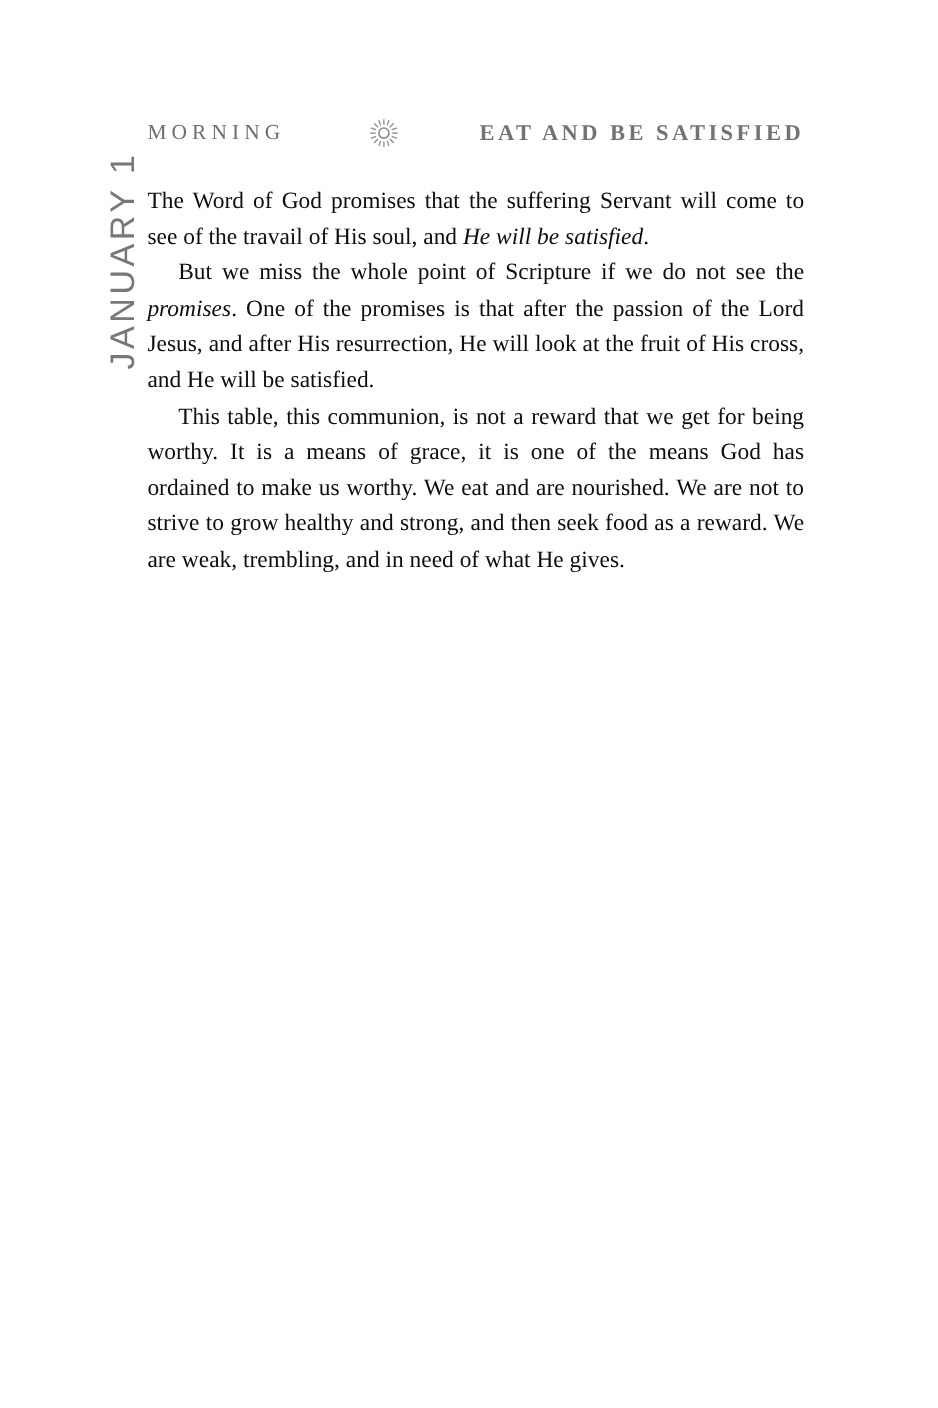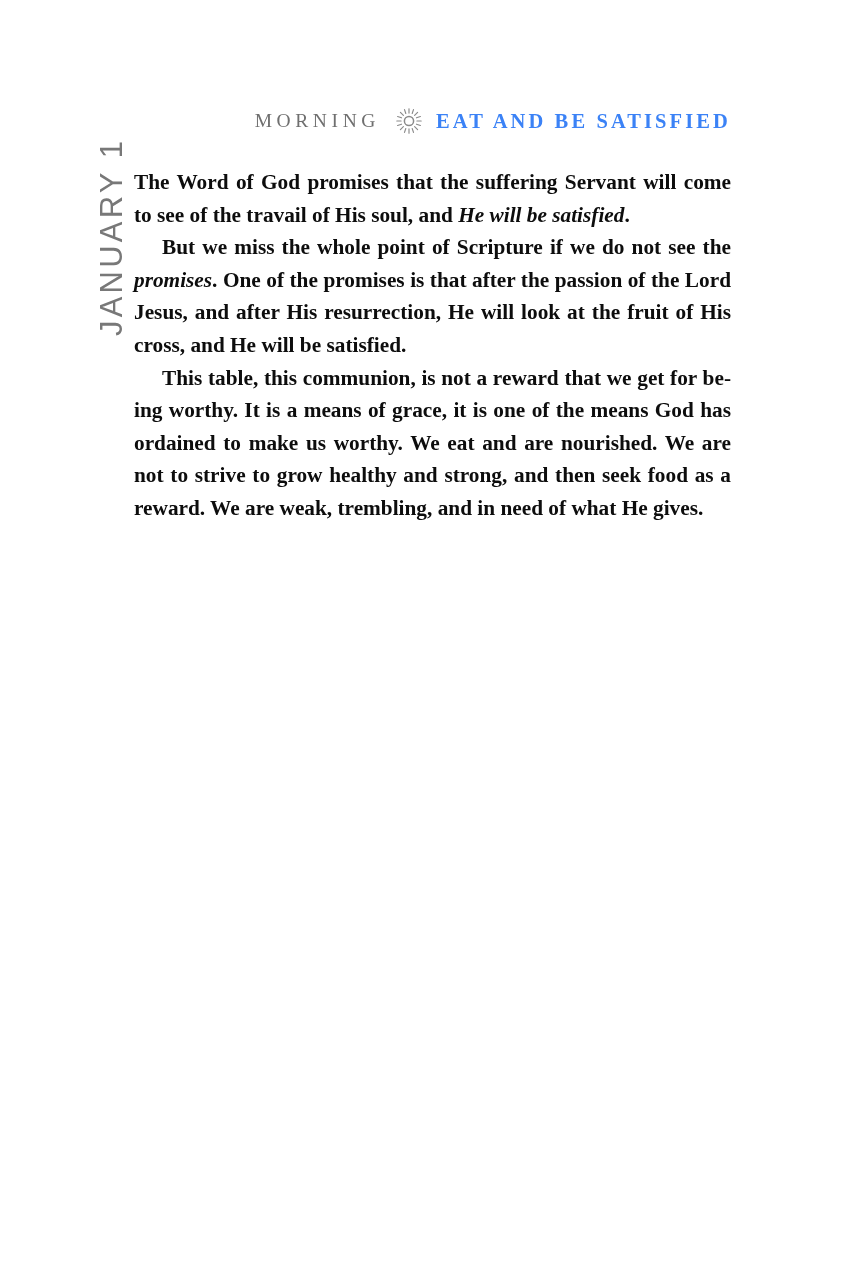--- a/index.html
+++ b/index.html
@@ -44,21 +44,21 @@
     position: absolute;
     left: 134px;
     top: 0;
     width: 597px;
   }
 
   
   #devotion-header {
     display: flex;
     align-items: center;
-    justify-content: flex-end;
+    justify-content: space-between;
     height: 46px;
     margin-top: 98px;
     white-space: nowrap;
   }
   #header-time {
     font-size: 19.5px;
     letter-spacing: 4.6px;
     color: #6f6f6f;
     font-weight: 400;
   }
@@ -67,32 +67,31 @@
     align-items: center;
     justify-content: center;
     margin: 0 14px 0 16px;
     flex: 0 0 auto;
   }
   #header-ornament svg { display: block; }
   #header-title {
     font-size: 20.5px;
     letter-spacing: 3.1px;
     font-weight: bold;
-    color: #3b82f6;
+    color: #737373;
   }
 
   
   #devotion-body {
     margin-top: 22px;
     font-size: 21.3px;
     line-height: 32.6px;
     text-align: justify;
     text-justify: inter-word;
     hyphens: manual;
-    font-weight: bold;
   }
   #devotion-body p {
     margin: 0;
     text-indent: 28px;
   }
   #devotion-body p.no-indent { text-indent: 0; }
   #devotion-body p.tight {
     word-spacing: -1.2px;
     letter-spacing: -0.18px;
   }

